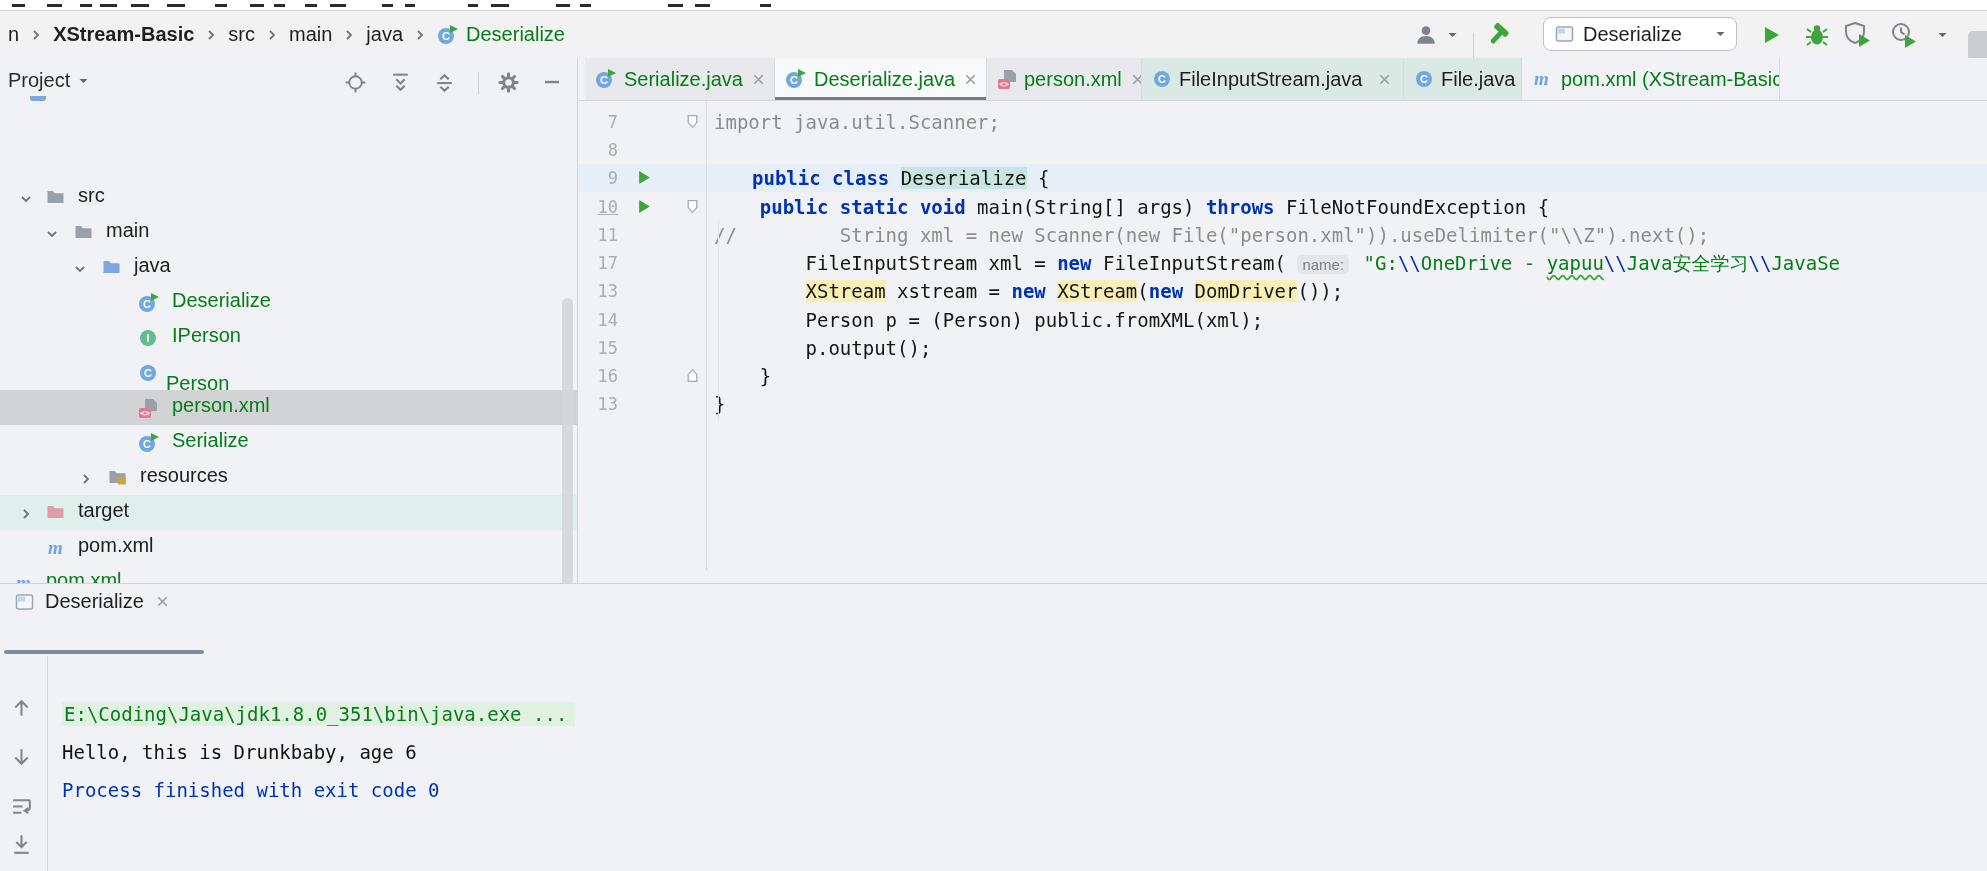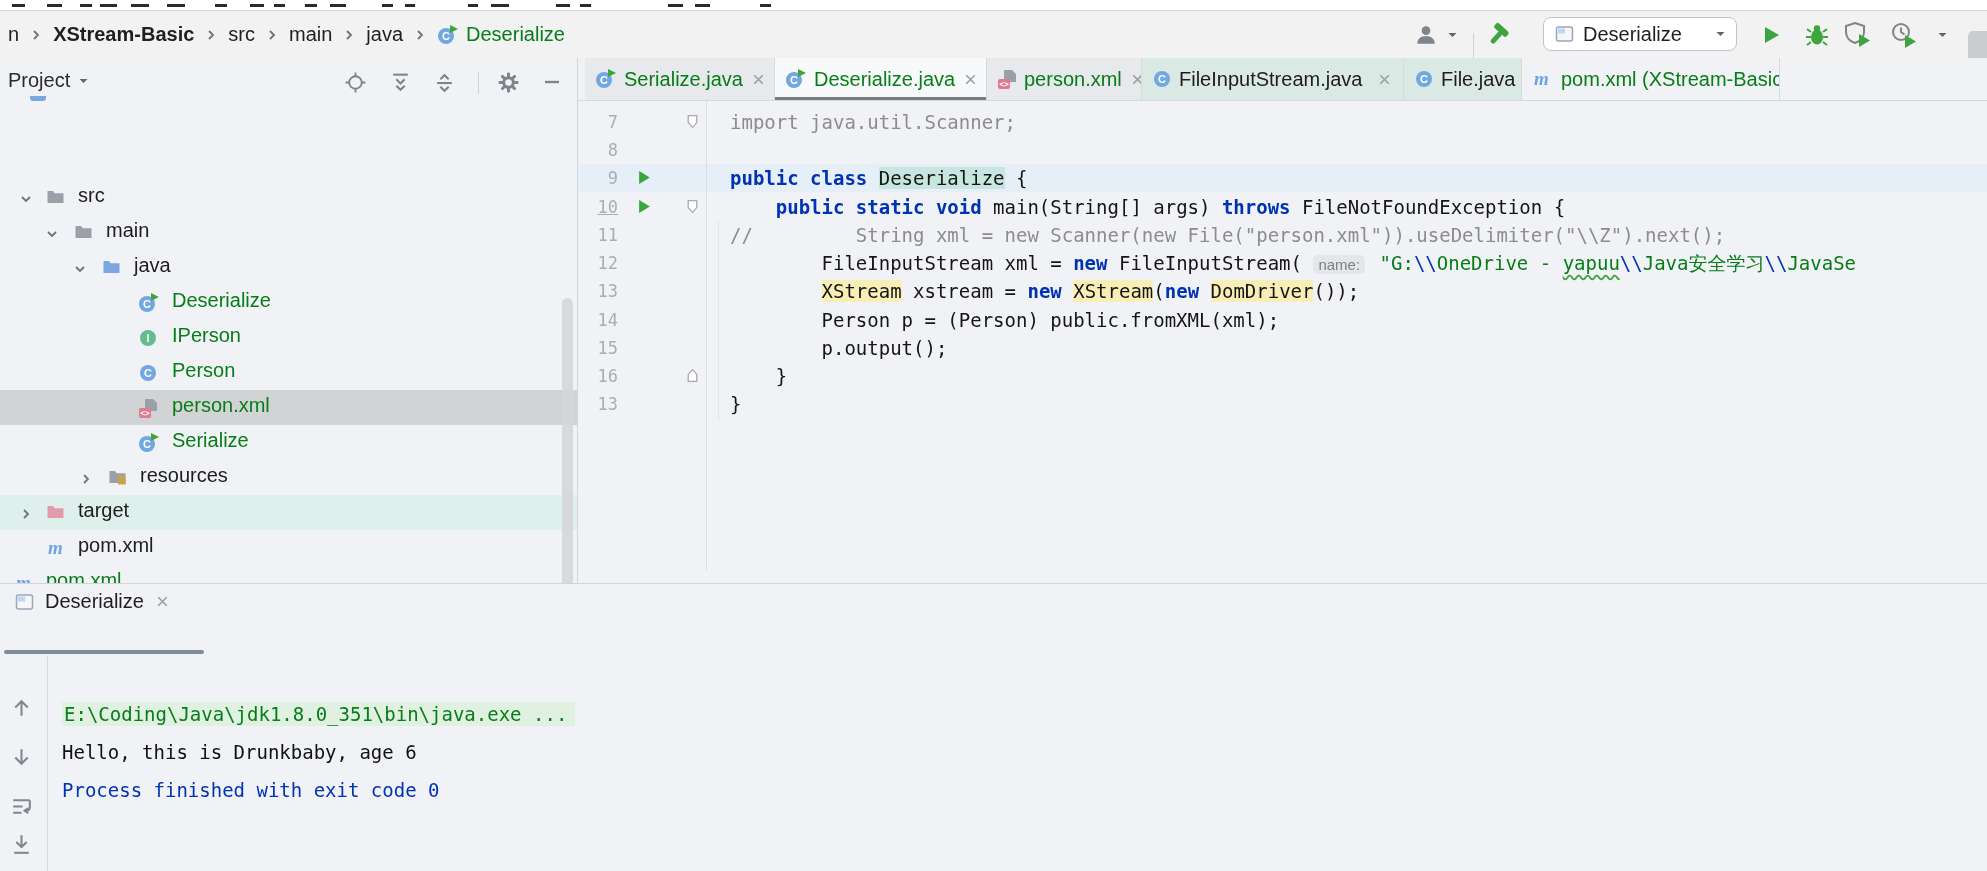--- a/index.html
+++ b/index.html
@@ -48,21 +48,21 @@
   .tab.selected:after{content:"";position:absolute;left:0;right:0;bottom:0;height:3px;background:#787c83;}
   .tab .tlbl.green{color:#067D17;}
   .tab .tlbl.dark{color:#1d1d1d;}
   #tabline{position:absolute;left:0;top:42px;width:1409px;height:1px;background:#d7d8db;}
   #gutterline{position:absolute;left:128px;top:43px;width:1px;height:469px;background:#dcdde0;}
   #indent-guide{position:absolute;left:140px;top:163px;width:1px;height:200px;background:#e2e3e7;}
   .caret-row{position:absolute;left:0;width:1409px;height:28px;background:#E6EFF8;}
   .lnum{position:absolute;left:0;width:40px;text-align:right;font:17px "DejaVu Sans Mono",monospace;color:#aaadb2;line-height:28px;}
   .runarrow{position:absolute;left:60px;}
   .foldm{position:absolute;left:108px;}
-  .codeline{position:absolute;left:152px;white-space:pre;font:19px "DejaVu Sans Mono",monospace;line-height:28px;}
+  .codeline{position:absolute;left:136px;white-space:pre;font:19px "DejaVu Sans Mono",monospace;line-height:28px;}
   .seg-k{color:#0033B3;font-weight:bold;}
   .seg-p{color:#151515;}
   .seg-c{color:#8C8C8C;}
   .seg-s{color:#067D17;}
   .seg-e{color:#0033B3;}
   .seg-y{background:#F9EFB6;color:#151515;}
   .seg-ty{background:#C7E6DF;color:#151515;}
   .seg-su{color:#067D17;text-decoration:underline;text-decoration-style:wavy;text-decoration-color:#3fa33f;text-underline-offset:4px;}
   .seg-h{font:15px "Liberation Sans",sans-serif;color:#7e8084;background:#E5E6E9;border-radius:5px;padding:1px 5px;margin-right:3px;}
   #hscroll{left:713px;top:570px;width:1130px;height:13px;background:#d9dadd;position:absolute;}
@@ -353,21 +353,21 @@
             </span></span>
           <span class="lbl green" style="left: 172px;">IPerson</span>
         </div>
         <div class="trow" style="top: 259px;">
           <span class="tic" style="left: 138px;"><span class="icon">
               <svg width="20" height="20" viewBox="0 0 20 20">
                 <circle cx="10" cy="10" r="8" fill="#72A8E1"></circle>
                 <text x="10" y="14" font-family="Liberation Sans,sans-serif" font-size="11" font-weight="bold" fill="#fff" text-anchor="middle">C</text>
               </svg>
             </span></span>
-          <span class="lbl green" style="left: 172px;">Person</span>
+          <span class="lbl green" style="left: 166px; margin-top: 13px;">Person</span>
         </div>
         <div class="trow selected" style="top: 294px;">
           <span class="tic" style="left: 138px;"><span class="icon">
               <svg width="20" height="21" viewBox="0 0 20 21">
                 <path d="M7 1h8l4 4v8H7z" fill="#9AA0A8"></path>
                 <rect x="1" y="10" width="12" height="10" rx="2" fill="#E2798F"></rect>
                 <text x="7" y="17.5" font-family="DejaVu Sans Mono,monospace" font-size="8" font-weight="bold" fill="#fff" text-anchor="middle">&lt;&gt;</text>
               </svg>
             </span></span>
           <span class="lbl green" style="left: 172px;">person.xml</span>
@@ -521,36 +521,36 @@
         <div class="codeline" style="top: 50px;"><span class="seg-c">import java.util.Scanner;</span></div>
         <div class="lnum" style="top: 78px;">8</div>
         <div class="codeline" style="top: 78px;"></div>
         <div class="caret-row" style="top: 106px;"></div>
         <div class="lnum" style="top: 106px;">9</div>
         <div class="runarrow" style="top: 112px;"><span class="icon">
             <svg width="13" height="15" viewBox="0 0 12 14">
               <path d="M1 1l10 6-10 6z" fill="#3DA53D"></path>
             </svg>
           </span></div>
-        <div class="codeline" style="top: 106px;"><span class="seg-k">public class </span><span class="seg-ty">Deserialize</span><span class="seg-p"> {</span></div>
+        <div class="codeline" style="top: 106px; margin-left: 38px;"><span class="seg-k">public class </span><span class="seg-ty">Deserialize</span><span class="seg-p"> {</span></div>
         <div class="lnum" style="top: 135px; text-decoration: underline;">10</div>
         <div class="runarrow" style="top: 141px;"><span class="icon">
             <svg width="13" height="15" viewBox="0 0 12 14">
               <path d="M1 1l10 6-10 6z" fill="#3DA53D"></path>
             </svg>
           </span></div>
         <div class="foldm" style="top: 141px;"><span class="icon">
             <svg width="13" height="15" viewBox="0 0 12 14">
               <path d="M2 1.5h8v6.5l-4 4.5-4-4.5z" fill="#fff" stroke="#a6a9ae" stroke-width="1.2"></path>
             </svg>
           </span></div>
         <div class="codeline" style="top: 135px;"><span class="seg-p">    </span><span class="seg-k">public static void</span><span class="seg-p"> main(String[] args) </span><span class="seg-k">throws</span><span class="seg-p"> FileNotFoundException {</span></div>
         <div class="lnum" style="top: 163px;">11</div>
         <div class="codeline" style="top: 163px;"><span class="seg-c">//         String xml = new Scanner(new File("person.xml")).useDelimiter("\\Z").next();</span></div>
-        <div class="lnum" style="top: 191px;">12</div>
+        <div class="lnum" style="top: 191px;">17</div>
         <div class="codeline" style="top: 191px;"><span class="seg-p">        FileInputStream xml = </span><span class="seg-k">new</span><span class="seg-p"> FileInputStream( </span><span class="seg-h">name:</span><span class="seg-p"> </span><span class="seg-s">"G:</span><span class="seg-e">\\</span><span class="seg-s">OneDrive - </span><span class="seg-su">yapuu</span><span class="seg-e">\\</span><span class="seg-s">Java安全学习</span><span class="seg-e">\\</span><span class="seg-s">JavaSe</span></div>
         <div class="lnum" style="top: 219px;">13</div>
         <div class="codeline" style="top: 219px;"><span class="seg-p">        </span><span class="seg-y">XStream</span><span class="seg-p"> xstream = </span><span class="seg-k">new</span><span class="seg-p"> </span><span class="seg-y">XStream</span><span class="seg-p">(</span><span class="seg-k">new</span><span class="seg-p"> </span><span class="seg-y">DomDriver</span><span class="seg-p">());</span></div>
         <div class="lnum" style="top: 248px;">14</div>
         <div class="codeline" style="top: 248px;"><span class="seg-p">        Person p = (Person) public.fromXML(xml);</span></div>
         <div class="lnum" style="top: 276px;">15</div>
         <div class="codeline" style="top: 276px;"><span class="seg-p">        p.output();</span></div>
         <div class="lnum" style="top: 304px;">16</div>
         <div class="foldm" style="top: 310px;"><span class="icon">
             <svg width="13" height="15" viewBox="0 0 12 14">

